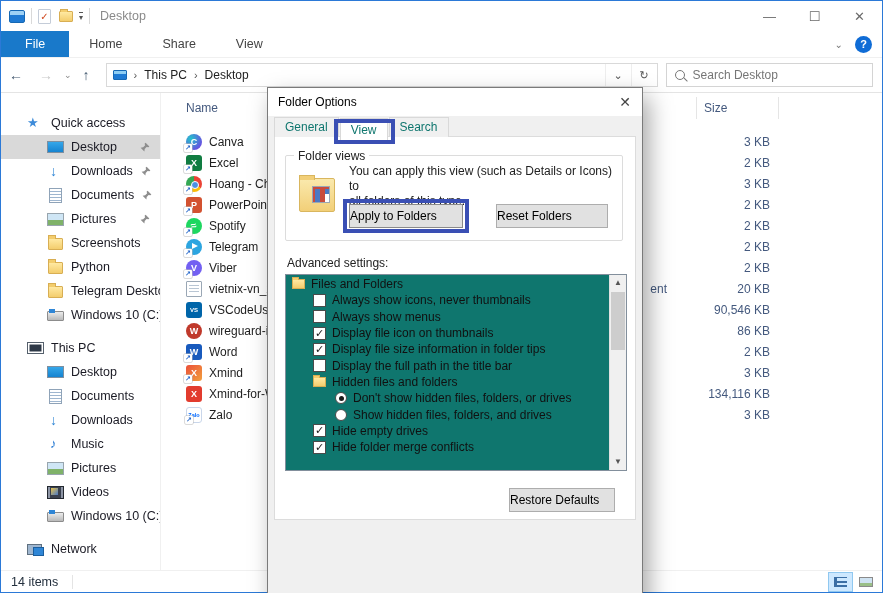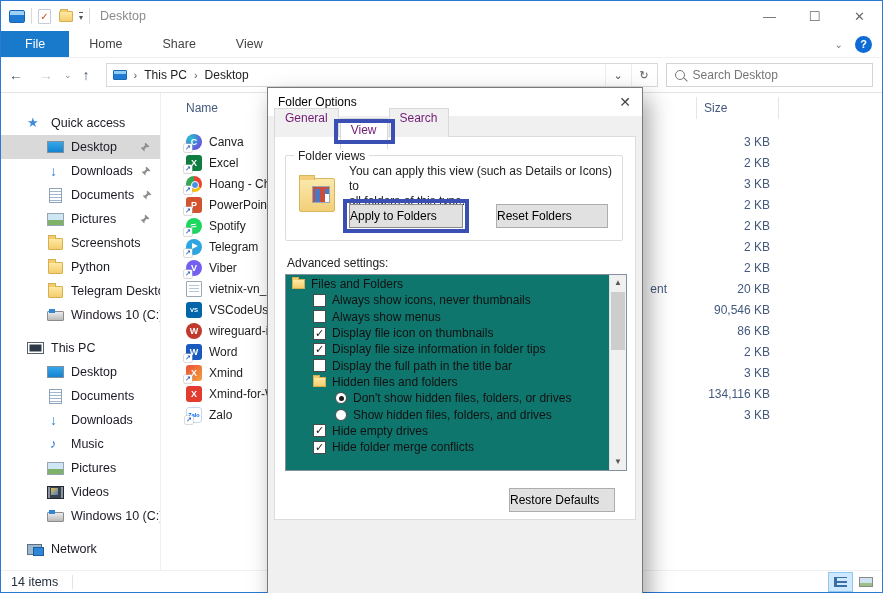--- a/index.html
+++ b/index.html
@@ -149,22 +149,22 @@
 
   
   .dialog { position:absolute; left:266px; top:86px; width:376px; height:590px; background:#f0f0f0;
     border:1px solid #7a7a7a; box-shadow:6px 10px 22px rgba(0,0,0,.35); z-index:10; }
   .dlg-title { position:absolute; left:0; top:0; right:0; height:28px; background:#fff;
     display:flex; align-items:center; }
   .dlg-title-text { margin-left:10px; color:#000; }
   .dlg-close { margin-left:auto; width:34px; height:100%; display:flex; align-items:center;
     justify-content:center; color:#444; font-size:14px; }
   .dlg-tabs { position:absolute; left:6px; top:29px; height:20px; display:flex; align-items:flex-end; z-index:3; }
-  .dtab { position:relative; padding:2px 10px 12px; border:1px solid #d9d9d9; border-bottom:none;
-    background:#f0f0f0; color:#701a75; margin-right:1px; }
+  .dtab { position:relative; padding:2px 10px 3px; border:1px solid #d9d9d9; border-bottom:none;
+    background:#f0f0f0; color:#0f766e; margin-right:1px; }
   .dtab.active { background:#fff; padding-top:4px; margin-bottom:-1px; border-color:#d9d9d9; }
   .dlg-page { position:absolute; left:6px; right:6px; top:48px; height:384px; background:#fff;
     border:1px solid #dcdcdc; }
   .anno { position:absolute; border:4px solid #3a4fb4; pointer-events:none; z-index:6; }
   .anno.tab-anno { inset:-4px -6px -7px -6px; }
   .anno.btn-anno { inset:-5px -6px; }
 
   .fv-group { position:absolute; left:10px; top:18px; right:12px; height:86px;
     border:1px solid #dcdcdc; border-radius:2px; }
   .fv-legend { position:absolute; left:8px; top:-7px; background:#fff; padding:0 4px; color:#222; }

